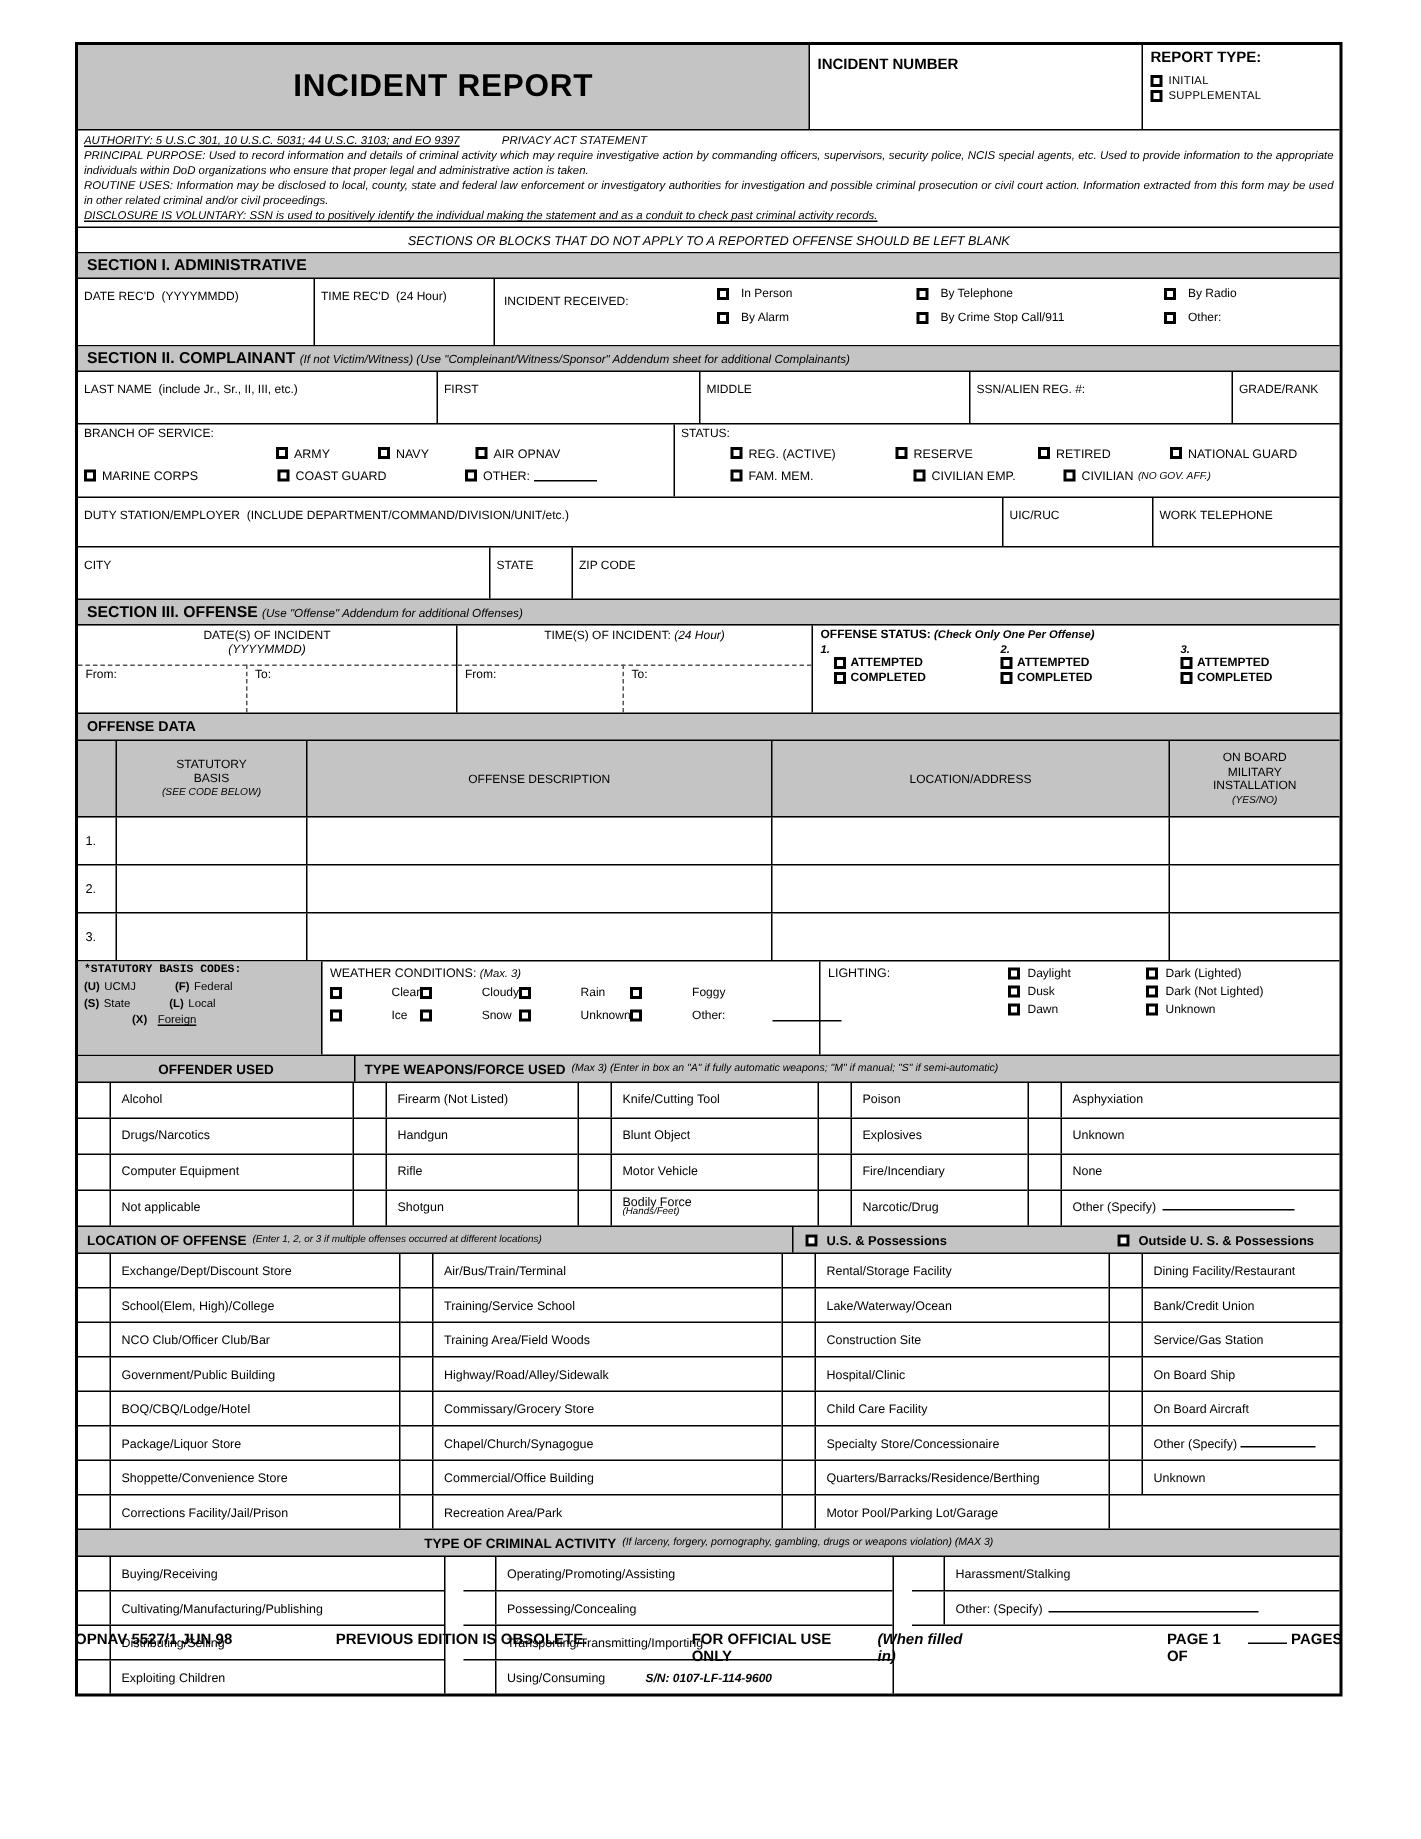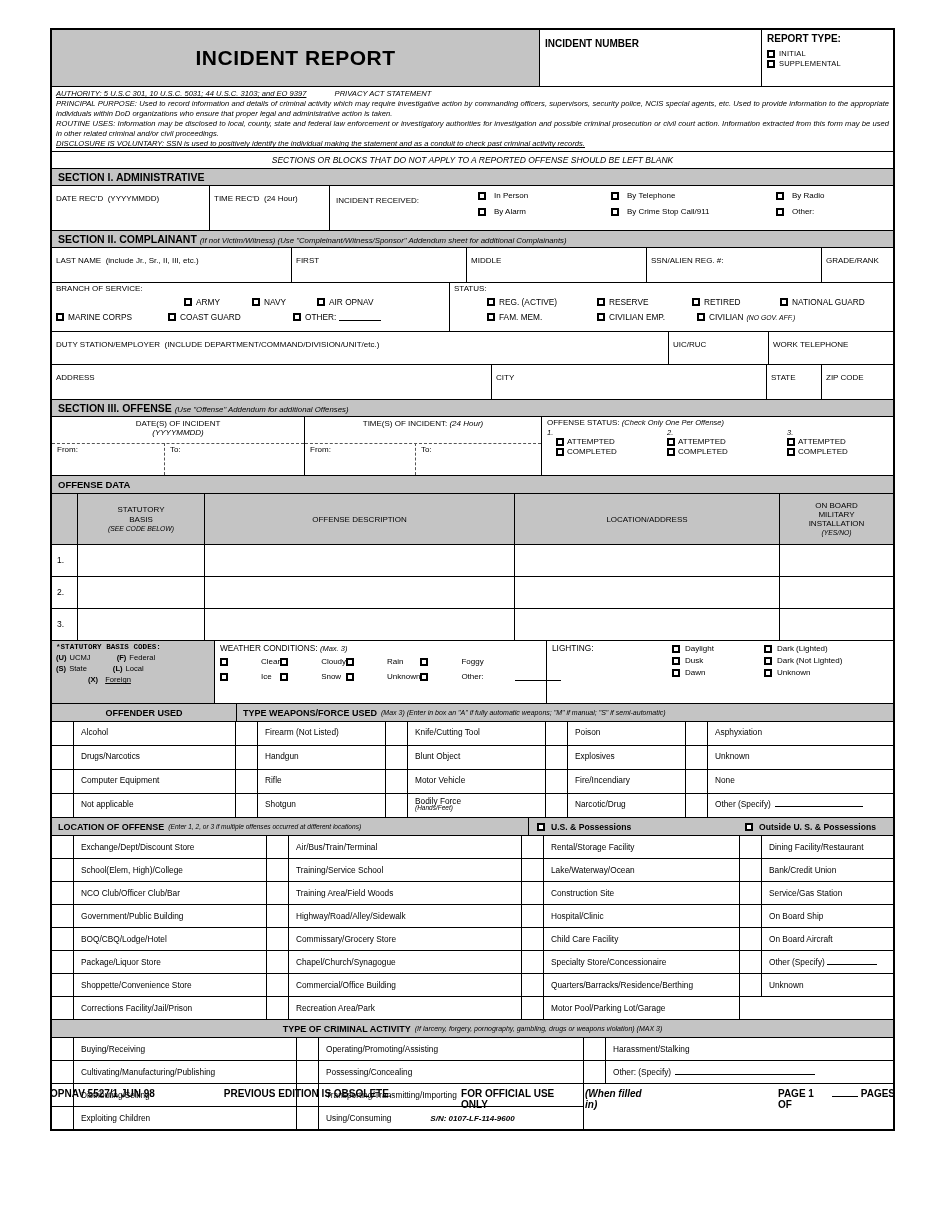--- a/index.html
+++ b/index.html
@@ -64,21 +64,21 @@
   .uline{display:inline-block;width:42px;border-bottom:1.2px solid #000;margin-left:3px;height:7px;}
 
   
   .dutyrow{display:flex;border-bottom:1.5px solid #000;height:32px;}
   .addrrow{display:flex;border-bottom:1.5px solid #000;height:34px;}
 
   
   .s3row{display:flex;border-bottom:1.5px solid #000;height:58px;}
   .s3c1{width:253px;border-right:1.5px solid #000;box-sizing:border-box;position:relative;}
   .s3c2{width:237px;border-right:1.5px solid #000;box-sizing:border-box;position:relative;}
-  .s3c3{flex:1;box-sizing:border-box;position:relative;padding:1px 0 12px 5px;}
+  .s3c3{flex:1;box-sizing:border-box;position:relative;padding:1px 0 12px 5px;font-weight:bold;}
   .s3hd{text-align:center;font-size:8px;padding-top:2px;line-height:1.15;}
   .s3split{position:absolute;left:0;right:0;top:26px;border-top:1px dashed #555;}
   .s3vsplit{position:absolute;top:26px;bottom:0;border-left:1px dashed #555;}
   .s3ft{position:absolute;top:28px;font-size:8px;}
 
   .offdata{background:#c4c4c4;border-bottom:1.5px solid #000;padding:3px 0 3px 6px;font-size:9.5px;font-weight:bold;}
 
   
   .otbl{border-bottom:1.5px solid #000;}
   .ohead{display:flex;background:#c4c4c4;border-bottom:1.5px solid #000;height:50px;}
@@ -136,21 +136,21 @@
   .lcolumn{box-sizing:border-box;}
   .lline{display:flex;height:22px;border-bottom:1.5px solid #000;}
   .lline:last-child{border-bottom:none;}
   .lbox{width:22px;border-right:1.5px solid #000;box-sizing:border-box;}
   .ltxt{flex:1;font-size:8.3px;padding:6px 0 0 7px;box-sizing:border-box;}
   .ltxt .ul{display:inline-block;width:50px;border-bottom:1.4px solid #000;margin-left:2px;}
 
   
   .cahdr{background:#c4c4c4;border-bottom:1.5px solid #000;height:17px;display:flex;align-items:center;justify-content:center;font-size:9px;font-weight:bold;}
   .cahdr .n{font-size:7px;font-style:italic;font-weight:normal;margin-left:4px;}
-  .cabody{display:flex;}
+  .cabody{display:flex;gap:12px;}
   .caline{display:flex;height:22px;border-bottom:1.5px solid #000;}
   .caline:last-child{border-bottom:none;}
   .cabox{width:22px;border-right:1.5px solid #000;box-sizing:border-box;}
   .catxt{flex:1;font-size:8.3px;padding:6px 0 0 7px;box-sizing:border-box;}
   .catxt .ul{display:inline-block;width:140px;border-bottom:1.6px solid #000;margin-left:4px;}
 
   
   .footer{position:absolute;left:50px;top:1088px;width:845px;}
   .frow{display:flex;align-items:baseline;font-size:10px;font-weight:bold;}
   .fsn{text-align:center;font-size:8px;font-weight:bold;font-style:italic;margin-top:4px;}
@@ -278,21 +278,21 @@
         <div class="opt" style="width:65px;">
           <span class="cb cb-lg"></span>
           <span class="t">NAVY</span>
         </div>
         <div class="opt">
           <span class="cb cb-lg"></span>
           <span class="t">AIR OPNAV</span>
         </div>
       </div>
       <div style="display:flex;margin-top:5px;">
-        <div class="opt" style="width:112px;text-align:center;">
+        <div class="opt" style="width:129px;text-align:center;">
           <span class="cb cb-lg"></span>
           <span class="t">MARINE CORPS</span>
         </div>
         <div class="opt" style="width:125px;">
           <span class="cb cb-lg"></span>
           <span class="t">COAST GUARD</span>
         </div>
         <div class="opt">
           <span class="cb cb-lg"></span>
           <span class="t">OTHER:</span>
@@ -318,21 +318,21 @@
         <div class="opt">
           <span class="cb cb-lg"></span>
           <span class="t">NATIONAL GUARD</span>
         </div>
       </div>
       <div style="display:flex;margin-top:5px;padding-left:33px;">
         <div class="opt" style="width:110px;">
           <span class="cb cb-lg"></span>
           <span class="t">FAM. MEM.</span>
         </div>
-        <div class="opt" style="width:100px;">
+        <div class="opt" style="width:100px;margin-left:12px;">
           <span class="cb cb-lg"></span>
           <span class="t">CIVILIAN EMP.</span>
         </div>
         <div class="opt">
           <span class="cb cb-lg"></span>
           <span class="t">CIVILIAN</span>
           <span class="t2">(NO GOV. AFF.)</span>
         </div>
       </div>
     </div>
@@ -345,23 +345,20 @@
     </div>
     <div class="b-r cell" style="width:100px;">
       <span class="cl">UIC/RUC</span>
     </div>
     <div class="cell" style="flex:1;">
       <span class="cl">WORK TELEPHONE</span>
     </div>
   </div>
 
   <div class="addrrow">
-    <div class="b-r cell" style="width:440px;">
-      <span class="cl">ADDRESS</span>
-    </div>
     <div class="b-r cell" style="width:275px;">
       <span class="cl">CITY</span>
     </div>
     <div class="b-r cell" style="width:55px;">
       <span class="cl">STATE</span>
     </div>
     <div class="cell" style="flex:1;">
       <span class="cl">ZIP CODE</span>
     </div>
   </div>

